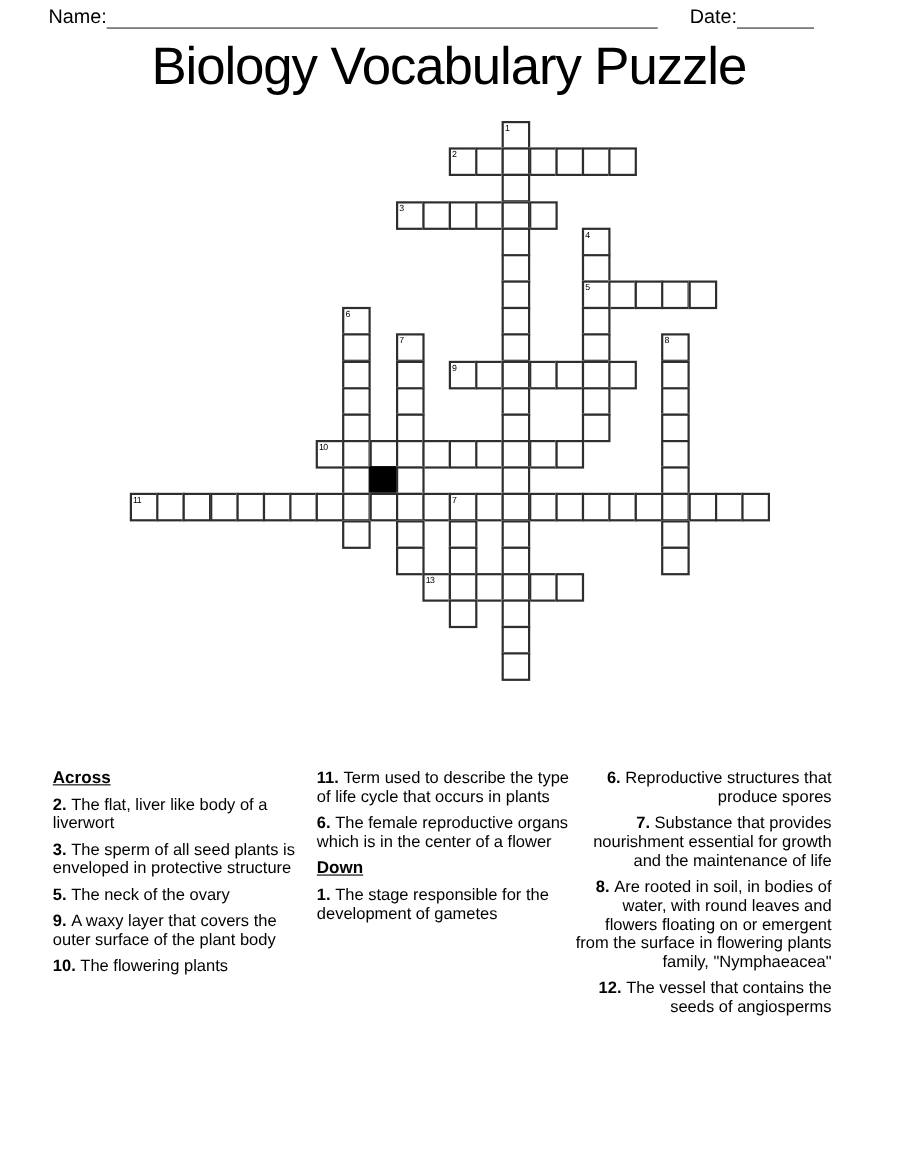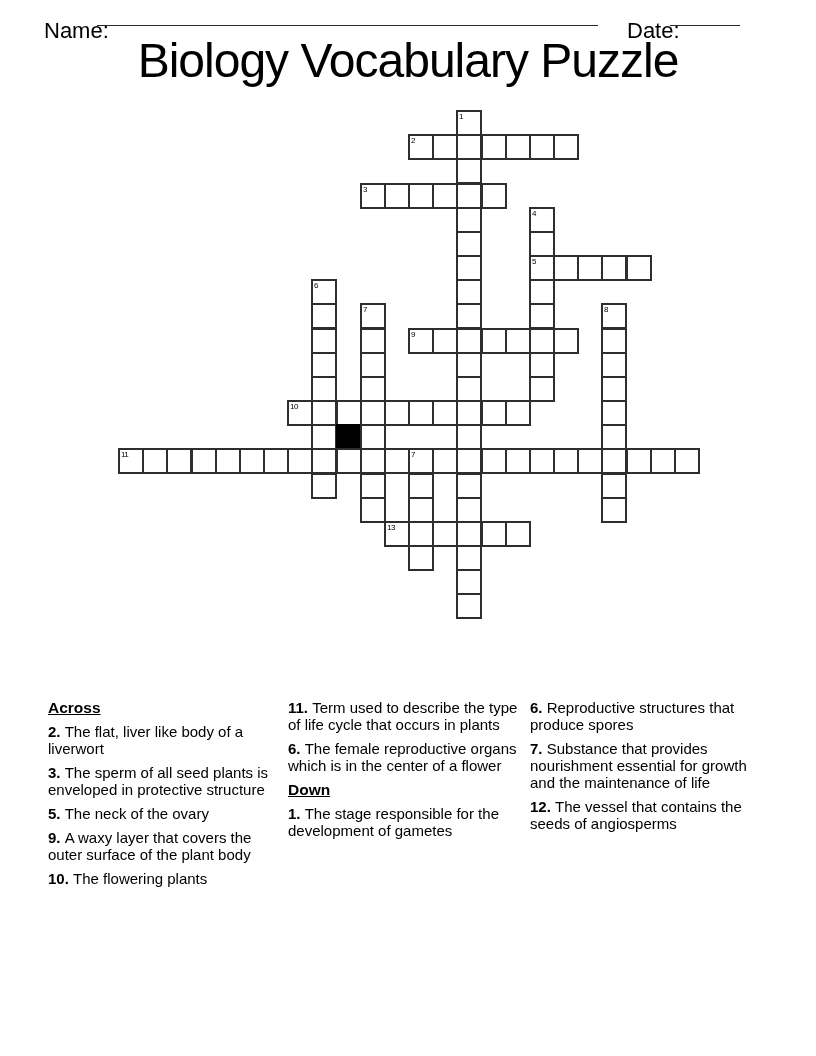--- a/index.html
+++ b/index.html
@@ -3,21 +3,21 @@
 <meta charset="utf-8">
 <style>
   html,body{margin:0;padding:0;background:#fff;}
   body{
     position:relative;
     width:816px;height:1056px;
     font-family:"Liberation Sans","DejaVu Sans",sans-serif;
     color:#000;overflow:hidden;
   }
   
-  .hdr-label{position:absolute;font-size:22px;font-weight:normal;margin-top:13px;}
+  .hdr-label{position:absolute;font-size:18px;font-weight:normal;}
   #name-label{left:44px;top:5px;}
   #date-label{left:627px;top:5px;}
   .hdr-line{position:absolute;border-bottom:1.5px solid #2a2a2a;height:0;}
   #name-line{left:97px;top:25px;width:501px;}
   #date-line{left:670px;top:25px;width:70px;}
   
   #page-title{
     position:absolute;left:0;top:33px;width:816px;
     text-align:center;font-size:48px;font-weight:normal;
     letter-spacing:-1px;margin:0;
@@ -30,21 +30,21 @@
   }
   .cell.black{background:#000;border-color:#000;}
   .cnum{
     position:absolute;left:1px;top:0;
     font-size:8px;line-height:9px;letter-spacing:-0.5px;
   }
   
   .clue-col{position:absolute;top:699px;}
   #clue-col-0{left:48px;width:234px;}
   #clue-col-1{left:288px;width:240px;}
-  #clue-col-2{left:530px;width:240px;}
+  #clue-col-2{left:516px;width:240px;text-align:right;}
   .clue{font-size:15px;line-height:17px;margin:0 0 7px 0;}
   .clue b{font-weight:bold;}
   .clue-header{
     font-size:15.5px;font-weight:bold;text-decoration:underline;
     margin:0 0 6px 0;
   }
 </style>
 </head>
 <body>
 
@@ -206,14 +206,15 @@
   </div>
 <div class="clue-col" id="clue-col-1">
     <div class="clue"><b>11. </b>Term used to describe the type of life cycle that occurs in plants</div>
     <div class="clue"><b>6. </b>The female reproductive organs which is in the center of a flower</div>
     <div class="clue-header">Down</div>
     <div class="clue"><b>1. </b>The stage responsible for the development of gametes</div>
   </div>
 <div class="clue-col" id="clue-col-2">
     <div class="clue"><b>6. </b>Reproductive structures that produce spores</div>
     <div class="clue"><b>7. </b>Substance that provides nourishment essential for growth and the maintenance of life</div>
+    <div class="clue"><b>8. </b>Are rooted in soil, in bodies of water, with round leaves and flowers floating on or emergent from the surface in flowering plants family, "Nymphaeacea"</div>
     <div class="clue"><b>12. </b>The vessel that contains the seeds of angiosperms</div>
   </div>
 
 </body></html>

